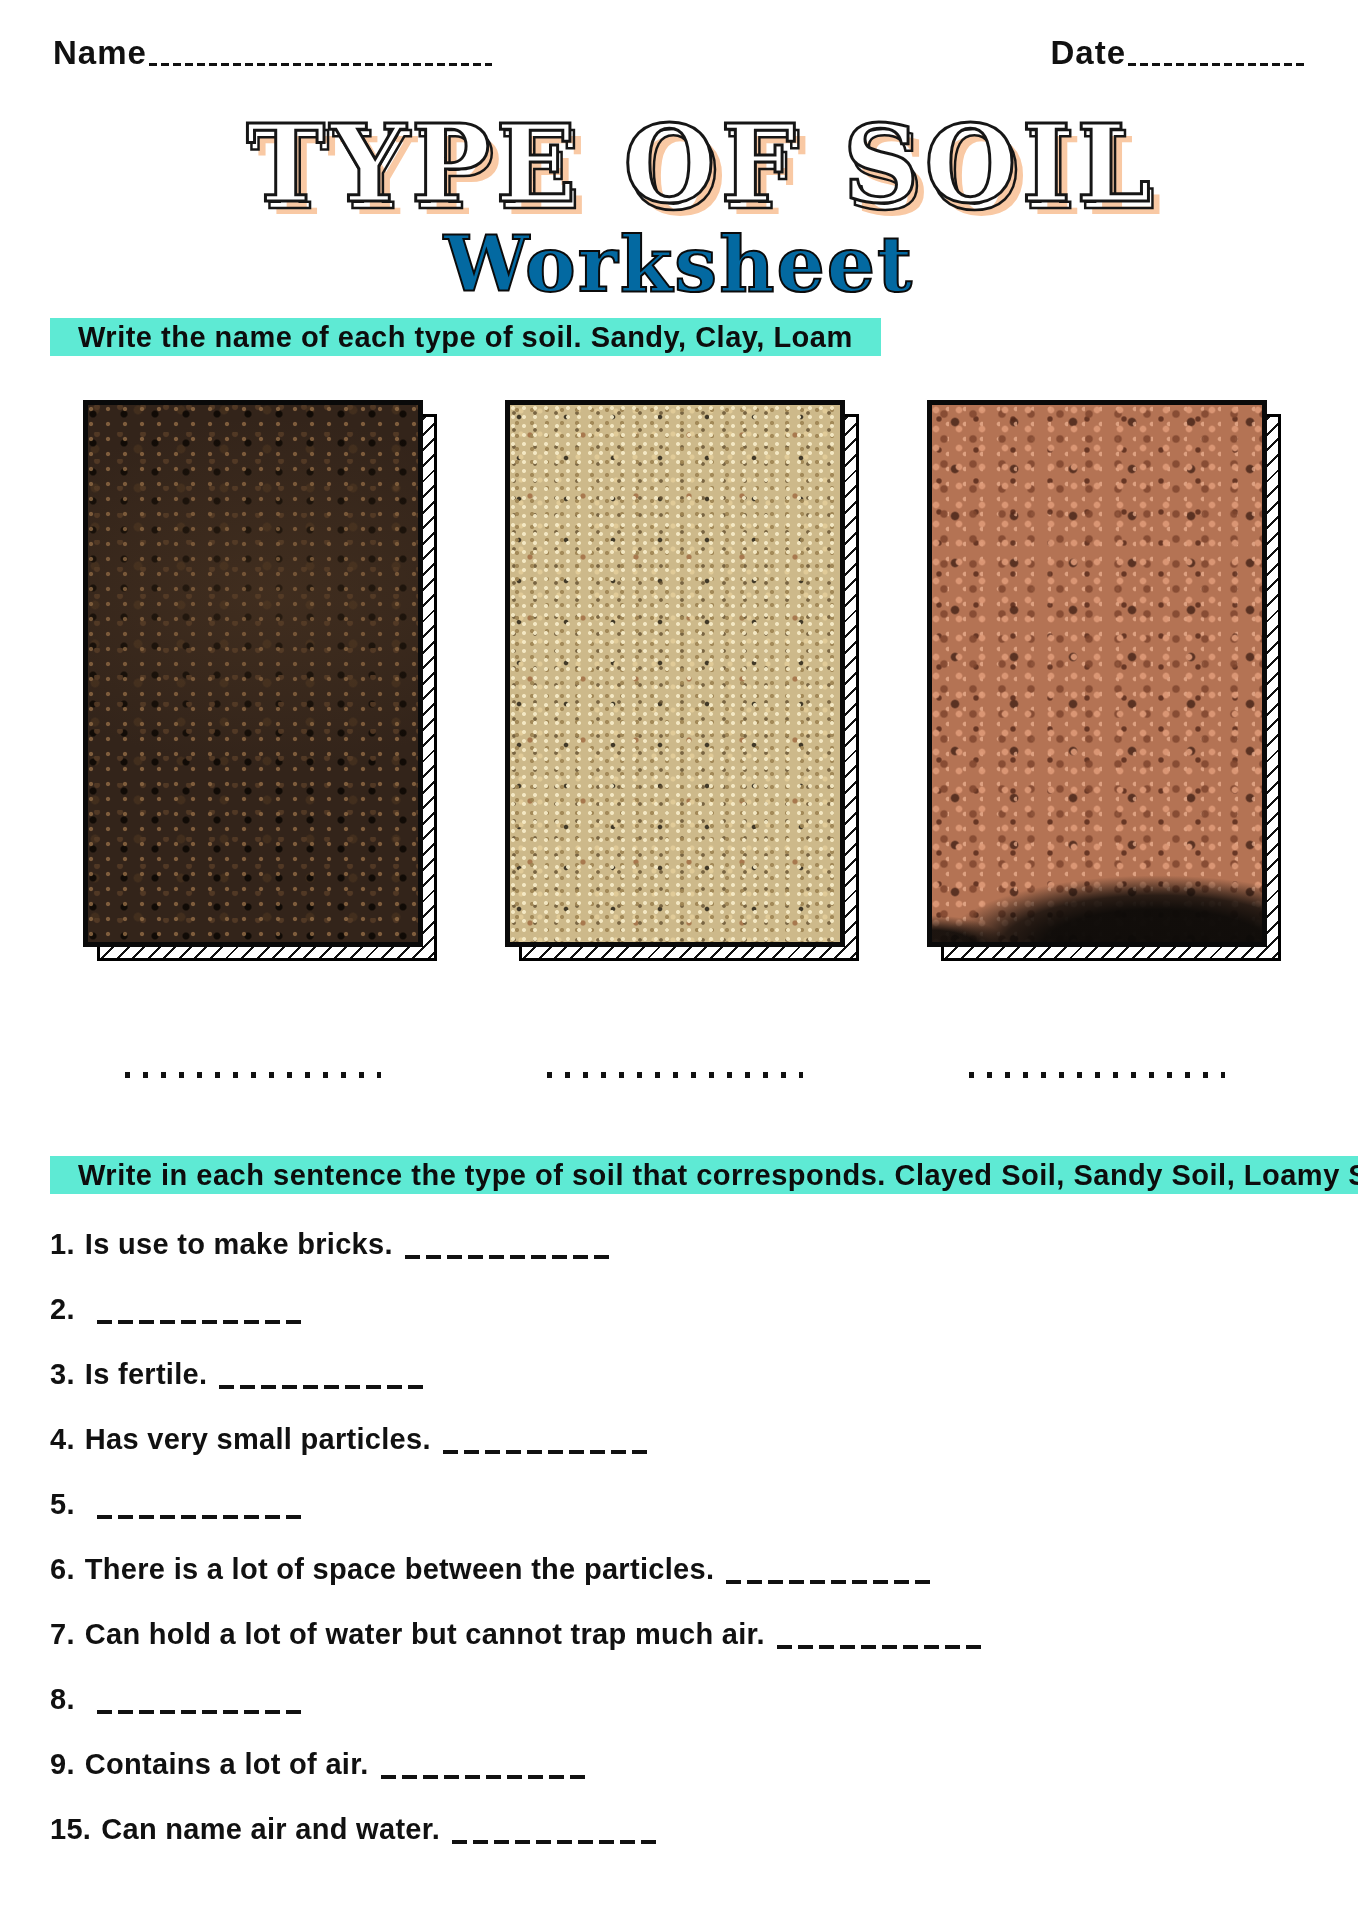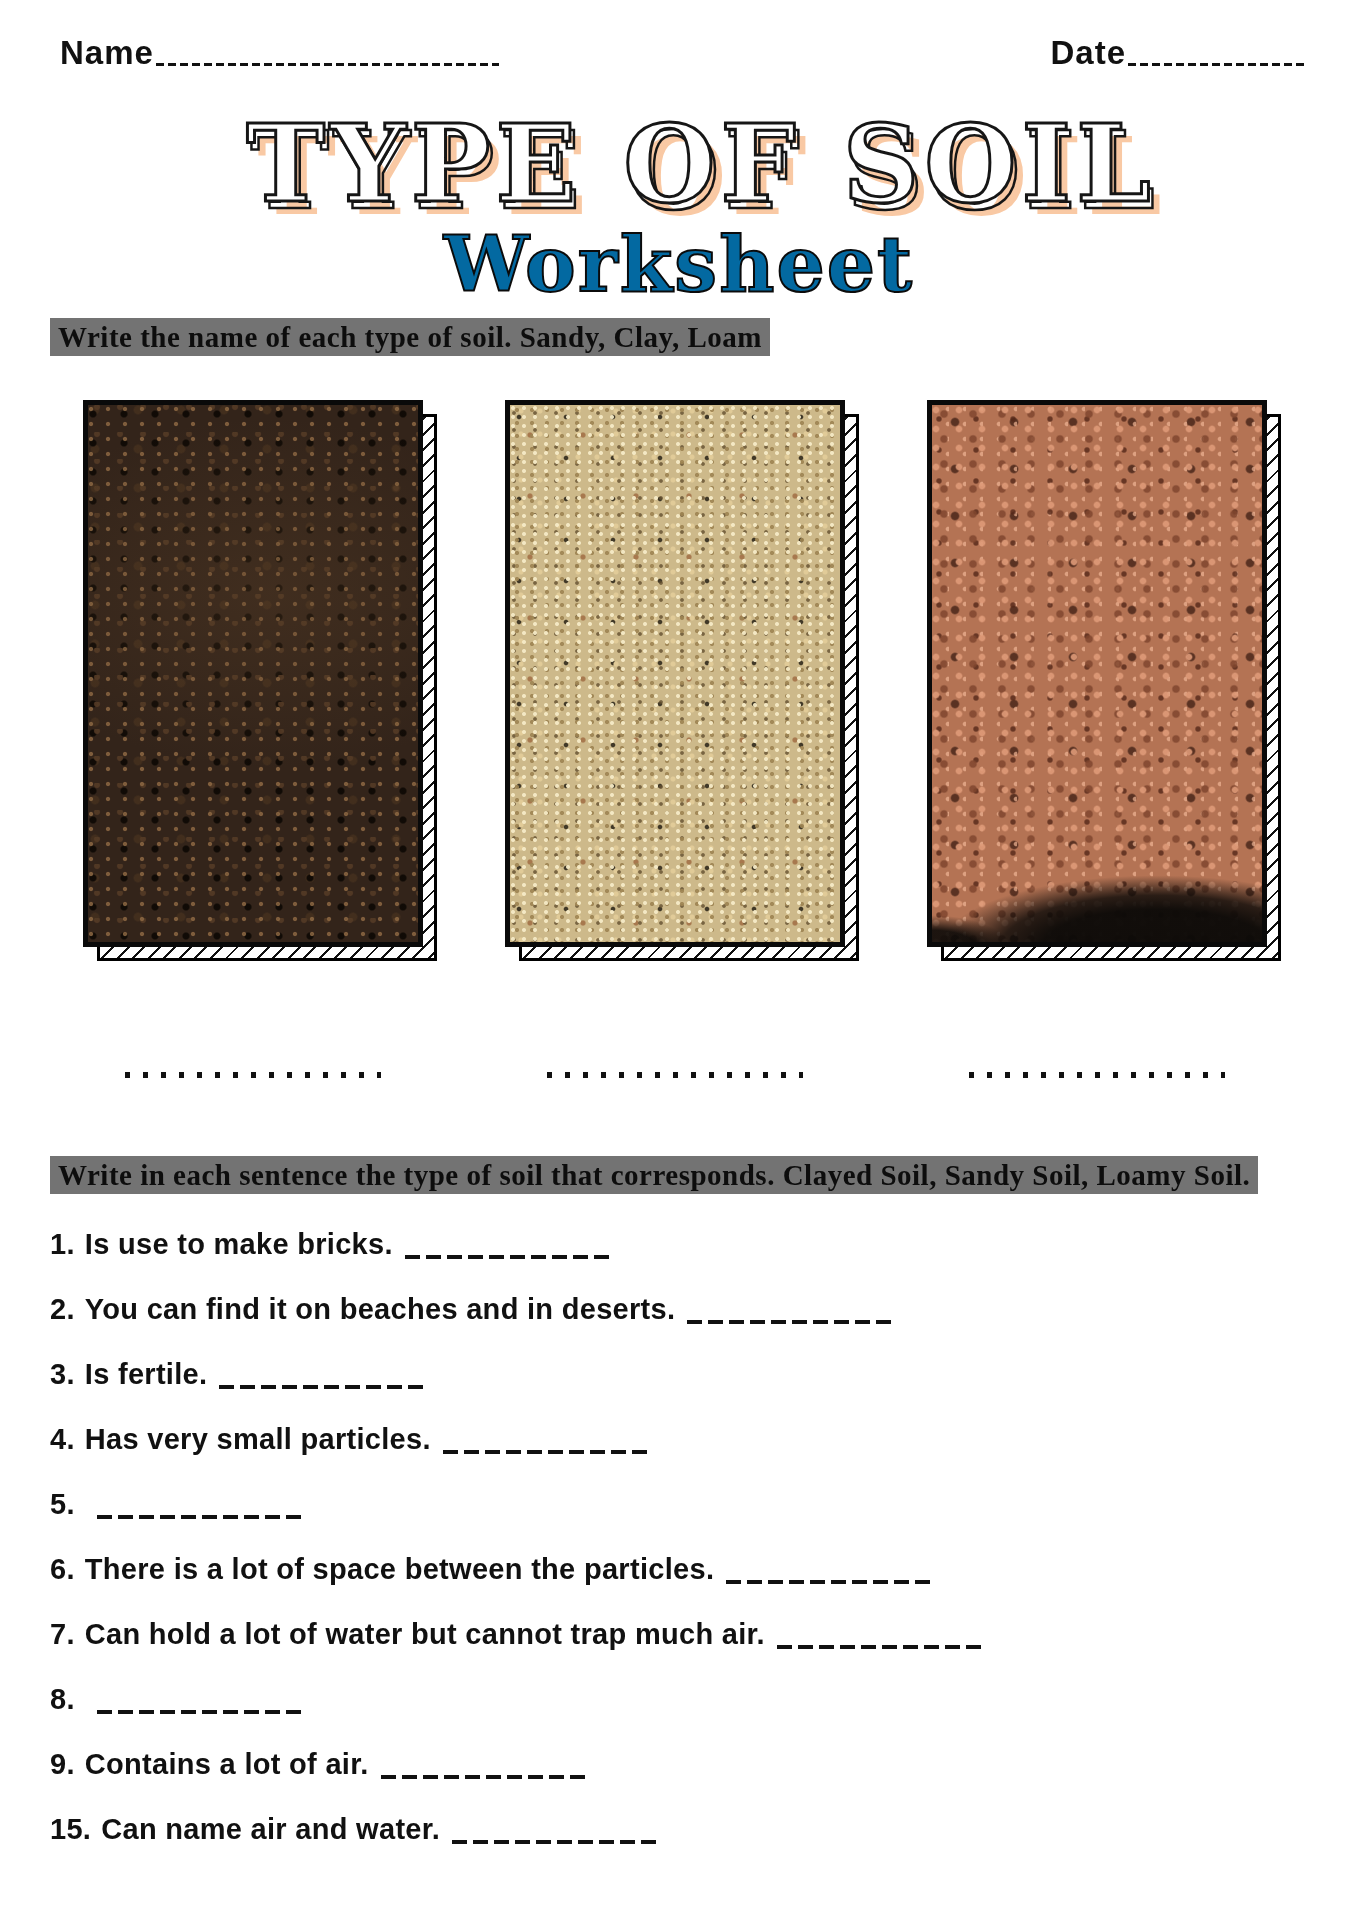--- a/index.html
+++ b/index.html
@@ -2,43 +2,43 @@
 <html><head>
 <meta charset="utf-8">
 <style>
   html,body{margin:0;padding:0;}
   body{
     width:1358px;height:1920px;position:relative;background:#ffffff;
     font-family:"Liberation Sans",sans-serif;color:#111;overflow:hidden;
   }
 
   
-  .header{position:absolute;top:36px;left:60px;right:52px;display:flex;justify-content:space-between;}
+  .header{position:absolute;top:36px;left:53px;right:52px;display:flex;justify-content:space-between;}
   .field{display:flex;align-items:flex-end;}
   .field-label{font-size:33px;font-weight:bold;letter-spacing:1px;line-height:1;}
   .write-line{height:3px;margin:0 0 3px 2px;
     background:repeating-linear-gradient(90deg,#111 0 8px,transparent 8px 12px);}
   .name-line{width:343px;}
   .date-line{width:178px;}
 
   
   .title-wrap{position:absolute;top:106px;left:0;width:100%;height:150px;padding-left:44px;}
   .t-layer{position:absolute;left:0;right:0;top:0;text-align:center;white-space:nowrap;
     font-family:"DejaVu Serif",serif;font-weight:bold;font-size:106px;letter-spacing:5px;line-height:1.1;}
   .t-peach{color:#f9c9a4;transform:translate(11px,13px);}
   .t-ghost{color:transparent;-webkit-text-stroke:2.5px #161616;transform:translate(4px,7px);}
   .t-front{color:#ffffff;-webkit-text-stroke:3px #161616;}
 
   .subtitle{position:absolute;top:220px;left:0;width:100%;text-align:center;
     font-family:"DejaVu Serif",serif;font-weight:900;font-size:76px;letter-spacing:2px;
     color:#0369a1;-webkit-text-stroke:2px #0b0b0b;}
 
   
-  .instr{position:absolute;left:50px;background:#737373;color:#0d0d0d;
-    font-size:29px;font-weight:bold;letter-spacing:0.5px;line-height:38px;padding:0 8px;white-space:nowrap;font-family:Liberation Serif, serif;}
+  .instr{position:absolute;left:50px;background:#5eead4;color:#0d0d0d;
+    font-size:29px;font-weight:bold;letter-spacing:0.5px;line-height:38px;padding:0 28px;white-space:nowrap;}
   .instr1{top:318px;}
   .instr2{top:1156px;}
 
   
   .photo-row{position:absolute;top:400px;left:83px;display:flex;gap:68px;}
   .photo-stack{position:relative;width:354px;height:561px;}
   .hatch-shadow{position:absolute;left:14px;top:14px;width:340px;height:547px;box-sizing:border-box;
     border:3px solid #000;
     background:repeating-linear-gradient(135deg,#ffffff 0 9px,#111 9px 11px);}
   .photo{position:absolute;left:0;top:0;width:340px;height:547px;box-sizing:border-box;border:5px solid #0a0a0a;}
@@ -149,21 +149,20 @@
 <div class="instr instr2">Write in each sentence the type of soil that corresponds. Clayed Soil, Sandy Soil, Loamy Soil.</div>
 
 <div class="questions">
   <div class="question">
     <span class="q-num">1.</span>
     <span class="q-text">Is use to make bricks.</span>
     <span class="answer-blank"></span>
   </div>
   <div class="question">
     <span class="q-num">2.</span>
-    <span class="q-text">You can find it on beaches and in deserts.</span>
     <span class="answer-blank"></span>
   </div>
   <div class="question">
     <span class="q-num">3.</span>
     <span class="q-text">Is fertile.</span>
     <span class="answer-blank"></span>
   </div>
   <div class="question">
     <span class="q-num">4.</span>
     <span class="q-text">Has very small particles.</span>

